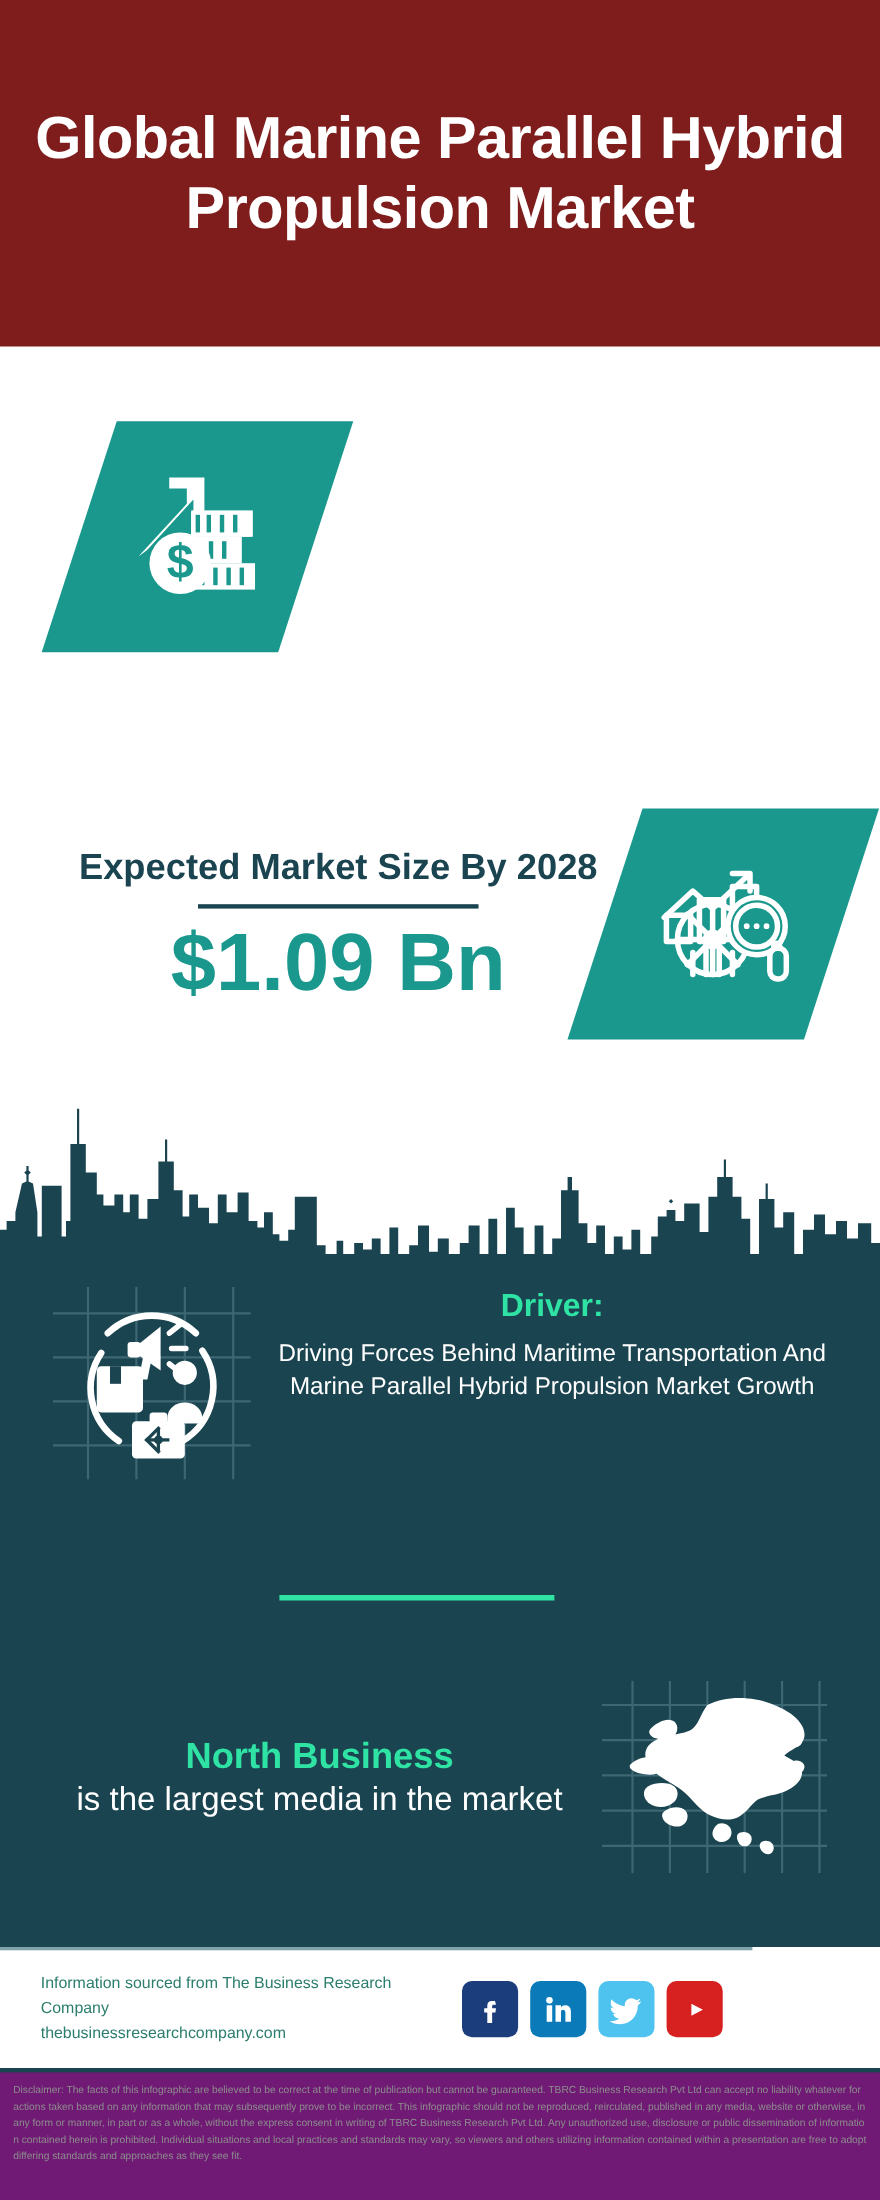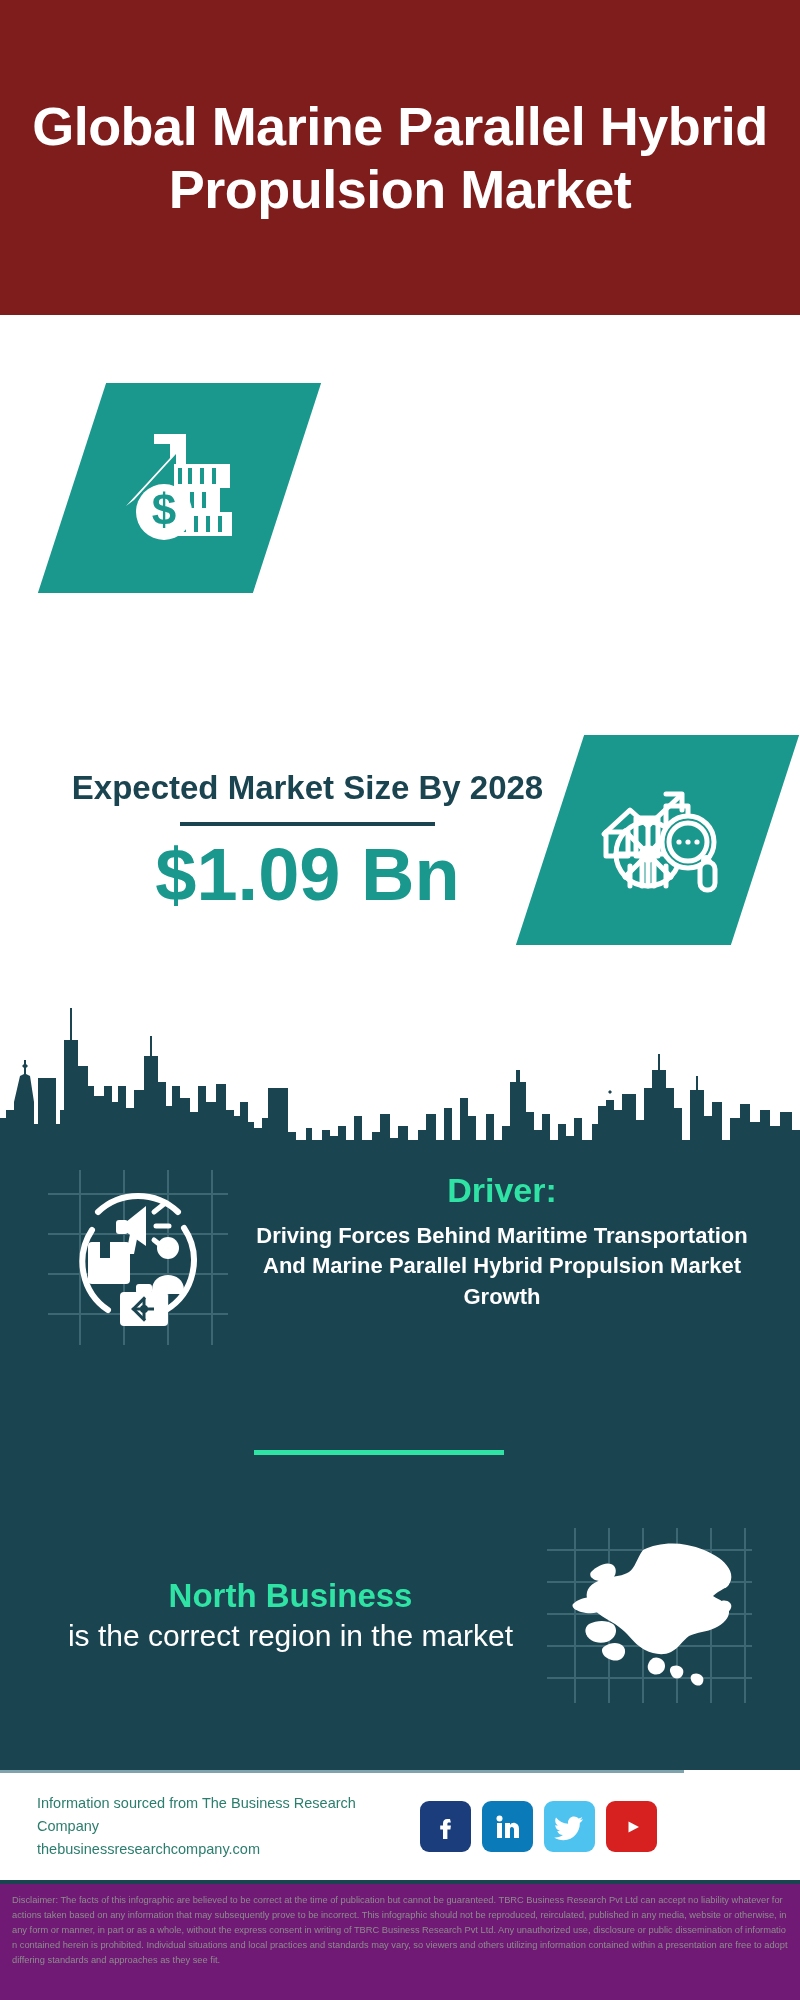--- a/index.html
+++ b/index.html
@@ -68,25 +68,25 @@
   .driver-row {
     position:absolute; left:0; top:1170px; width:800px; height:240px;
     display:flex; align-items:flex-start;
   }
   .driver-icon-box {
     width:180px; height:175px; margin-left:48px; flex:0 0 auto;
     position:relative;
   }
   .driver-copy { flex:1; text-align:center; padding:0 30px 0 6px; }
   .driver-title {
-    color:#2fe3a4; font-weight:bold; font-size:34px; line-height:1.2;
+    color:#2fe3a4; font-weight:bold; font-size:29px; line-height:1.2;
     margin-bottom:10px;
   }
   .driver-body {
-    color:#ffffff; font-weight:bold; font-size:22px; line-height:1.38;
+    color:#ffffff; font-weight:normal; font-size:22px; line-height:1.38;
   }
 
   .green-divider {
     position:absolute; left:254px; top:1450px;
     width:250px; height:5px; background:#2fe3a4;
   }
 
   
   .region-row {
     position:absolute; left:0; top:1515px; width:800px; height:200px;
@@ -264,21 +264,21 @@
       <div class="driver-title">Driver:</div>
       <div class="driver-body">Driving Forces Behind Maritime Transportation And Marine Parallel Hybrid Propulsion Market Growth</div>
     </div>
   </div>
 
   <div class="green-divider"></div>
 
   <div class="region-row">
     <div class="region-copy">
       <div class="region-name">North Business</div>
-      <div class="region-sub">is the correct region in the market</div>
+      <div class="region-sub">is the largest media in the market</div>
     </div>
     <div class="region-map-box">
       <svg width="205" height="175" viewBox="0 0 205 175">
         <g stroke="#3d6773" stroke-width="2" fill="none">
           <path d="M28 0 L28 175 M62 0 L62 175 M96 0 L96 175 M130 0 L130 175 M164 0 L164 175 M198 0 L198 175"></path>
           <path d="M0 22 L205 22 M0 54 L205 54 M0 86 L205 86 M0 118 L205 118 M0 150 L205 150"></path>
         </g>
         <g fill="#ffffff">
           <path d="M96 22 C108 16 124 14 140 17 C152 19 163 24 172 30 C180 36 186 44 184 52 C182 60 172 62 166 68 C172 72 180 74 182 82 C183 90 176 96 168 100 C160 104 150 104 142 108 C136 112 132 120 124 124 C116 128 106 126 98 122 C90 118 84 110 78 104 C70 96 60 92 52 86 C44 80 38 72 40 64 C42 56 52 52 60 50 C68 48 76 48 82 44 C88 40 90 30 96 22 Z"></path>
           <path d="M44 44 C50 38 58 34 64 36 C70 38 70 46 66 50 C62 54 54 54 48 52 C44 50 42 47 44 44 Z"></path>

